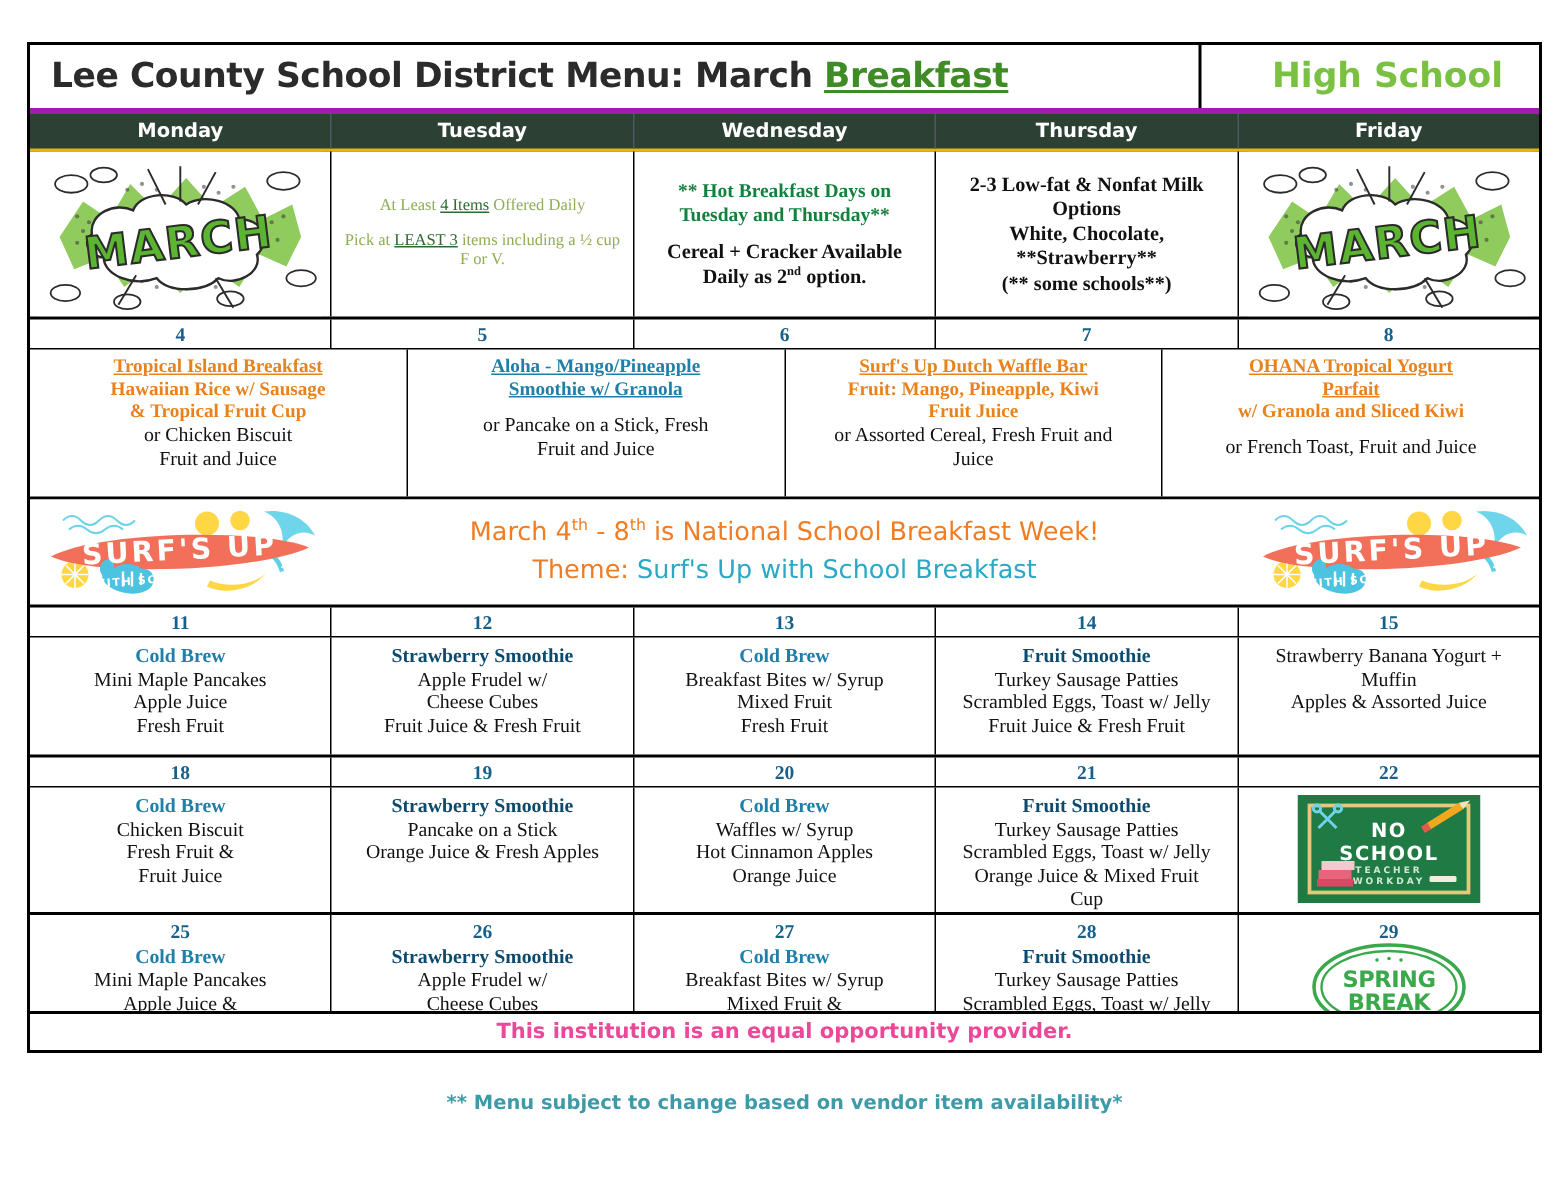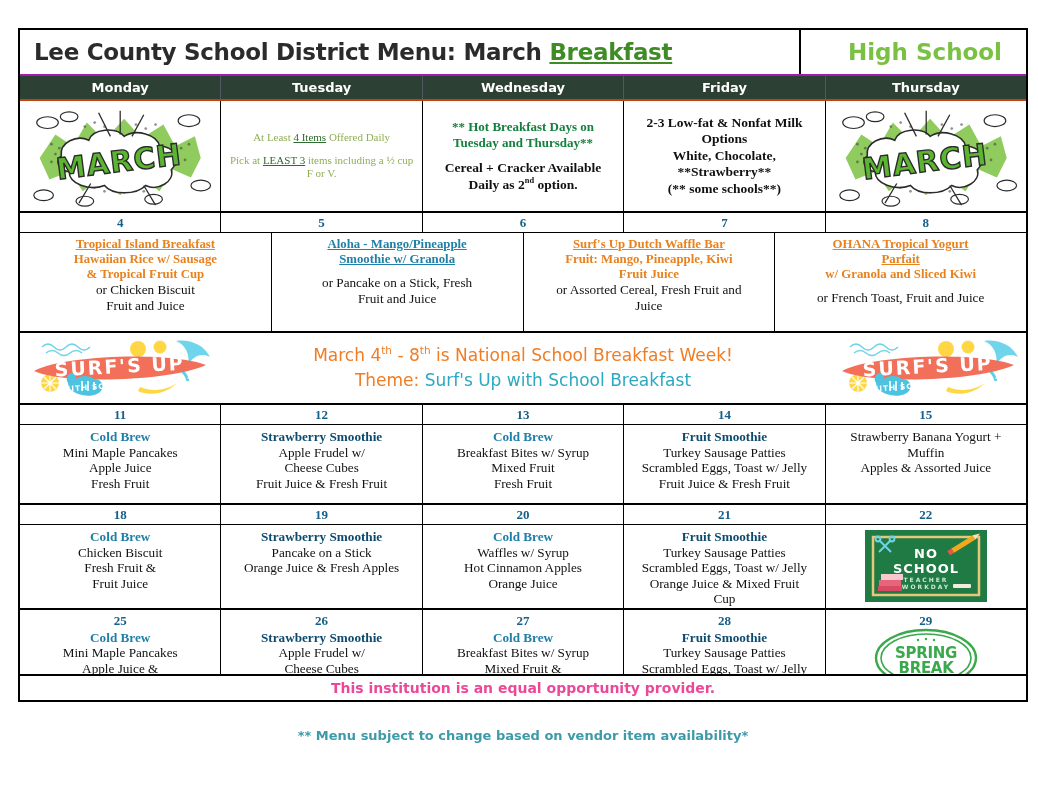--- a/index.html
+++ b/index.html
@@ -22,21 +22,21 @@
     width: 1010px;
     border: 2px solid #000;
     border-bottom: none;
     background: #fff;
   }
 
   
   .titlebar {
     display: flex;
     align-items: stretch;
-    border-bottom: 2px solid #a21caf;
+    border-bottom: 4px solid #a21caf;
     height: 46px;
     gap: 23px;
   }
   .title-left {
     flex: 1 1 auto;
     display: flex;
     align-items: center;
     padding-left: 14px;
     border-right: 2px solid #000;
   }
@@ -65,21 +65,21 @@
     font-size: 23px;
     color: #7ac143;
     white-space: nowrap;
   }
 
   
   .dow-row {
     display: flex;
     background: #2d4034;
     height: 25px;
-    border-bottom: 2px solid #c2410c;
+    border-bottom: 2px solid #eab308;
   }
   .dow {
     flex: 1 1 0;
     display: flex;
     align-items: center;
     justify-content: center;
     color: #ffffff;
     font-family: "DejaVu Sans", sans-serif;
     font-weight: bold;
     font-size: 13px;
@@ -223,22 +223,22 @@
       </div>
       <div class="title-right">
         <div class="title-school">High School</div>
       </div>
     </div>
 
     <div class="dow-row">
       <div class="dow">Monday</div>
       <div class="dow">Tuesday</div>
       <div class="dow">Wednesday</div>
+      <div class="dow">Thursday</div>
       <div class="dow">Friday</div>
-      <div class="dow">Thursday</div>
     </div>
 
     <div class="row inforow">
 
       <div class="cell">
         <svg class="march-art" viewBox="0 0 192 112" preserveAspectRatio="xMidYMid meet">
           <rect x="0" y="0" width="192" height="112" fill="#ffffff"></rect>
 
           <path d="M14 58 L30 34 L48 46 L62 22 L80 40 L100 18 L118 38 L140 24 L152 46 L172 36 L178 58
                    L168 78 L150 70 L136 92 L114 76 L96 96 L76 78 L58 92 L44 72 L24 80 Z" fill="#7cc242" opacity="0.85"></path>

